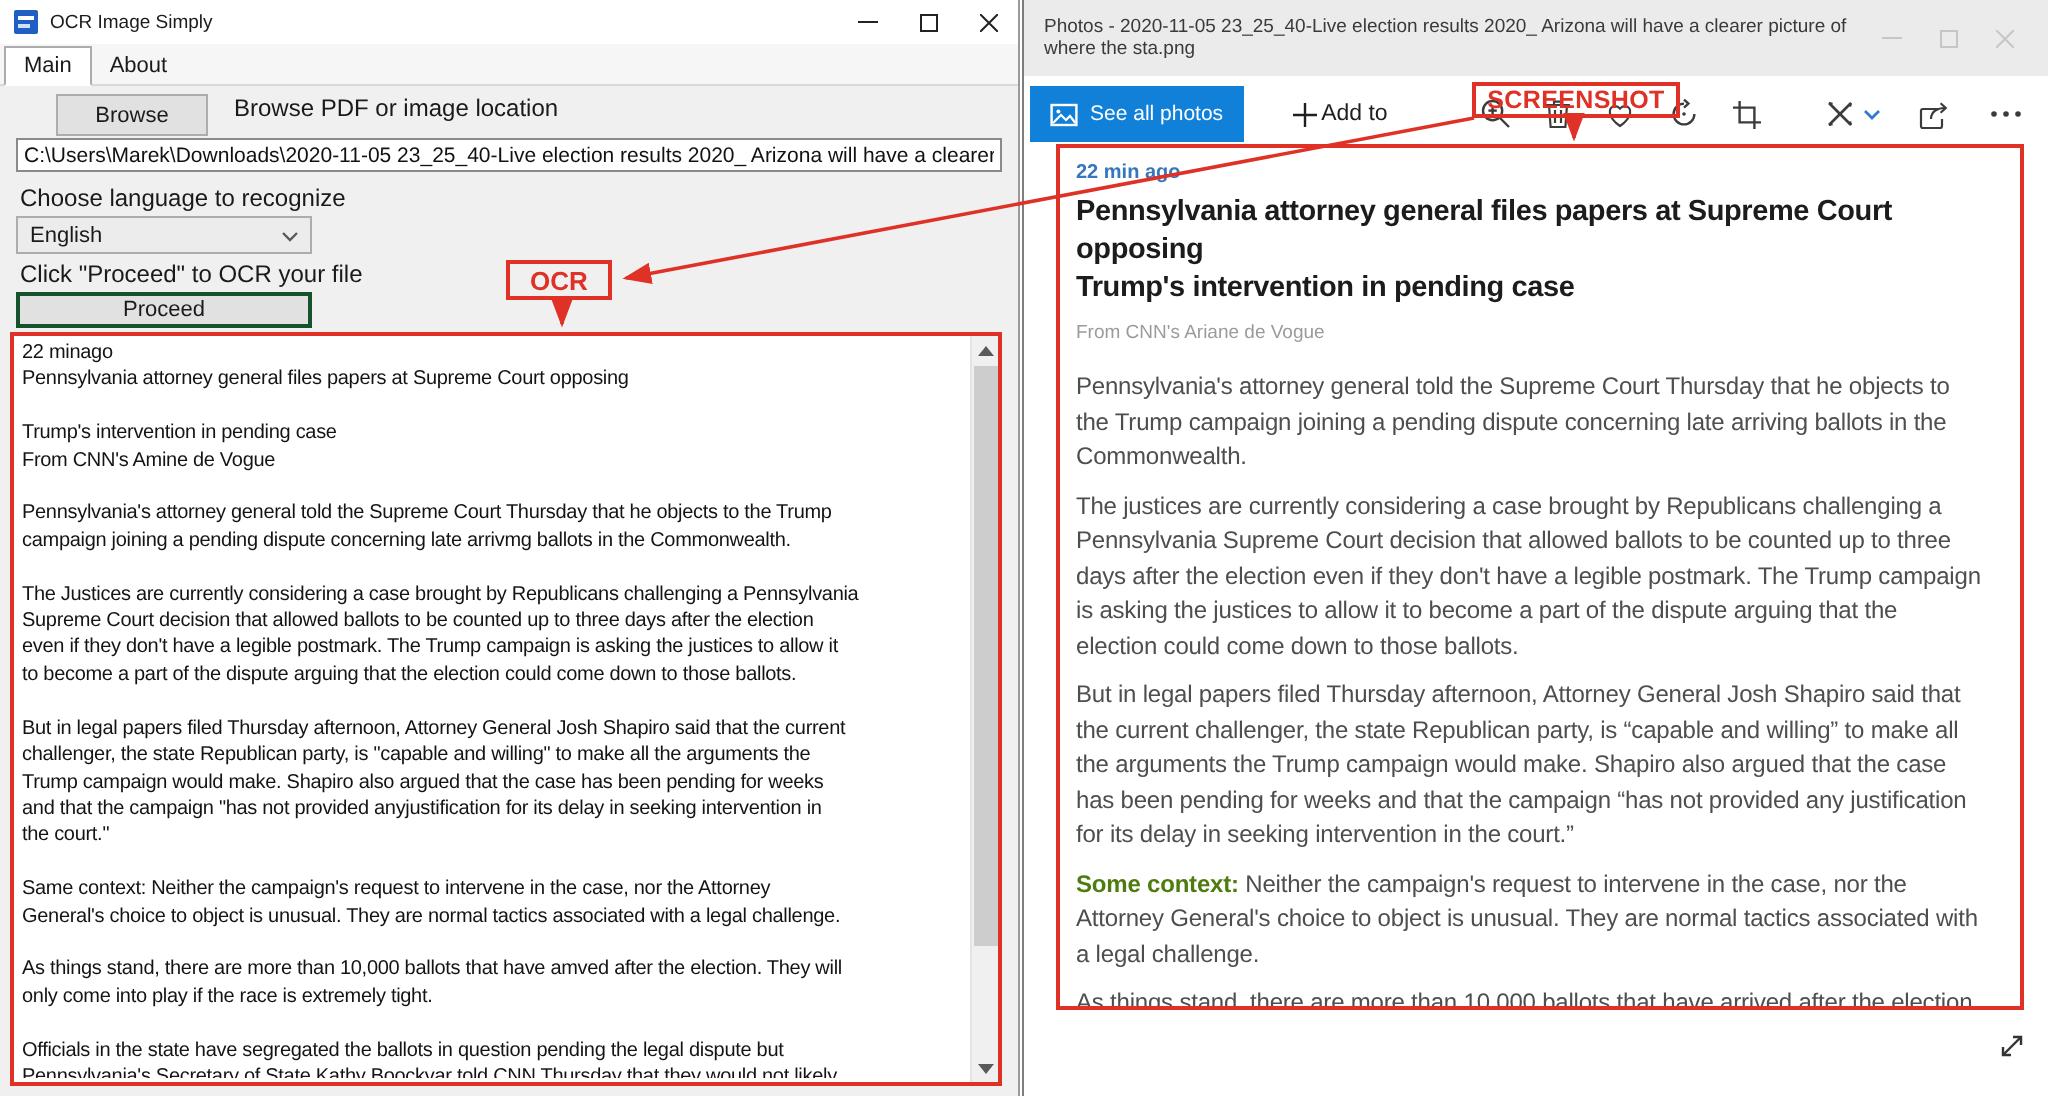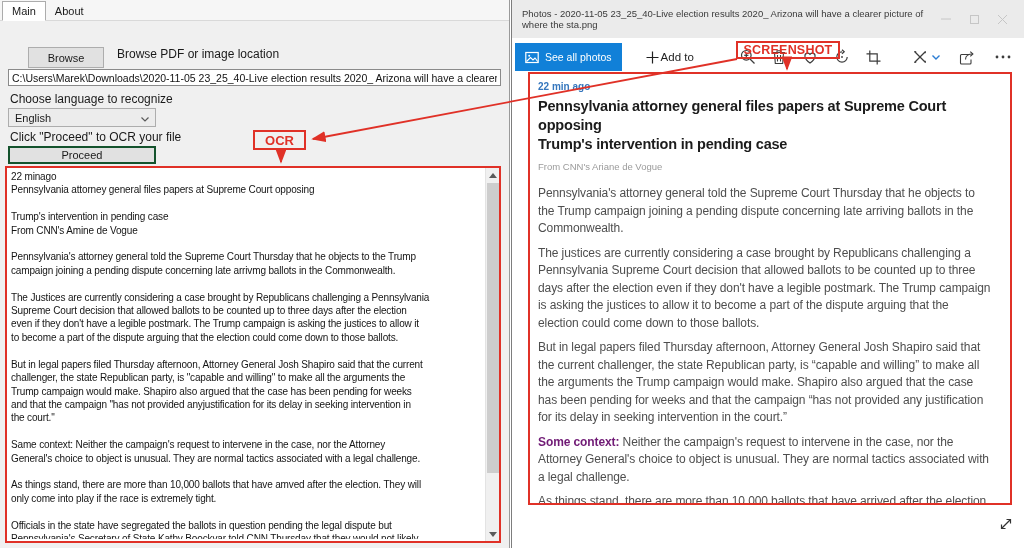--- a/index.html
+++ b/index.html
@@ -71,35 +71,56 @@
 
   .article-outline { position:absolute; left:16px; top:72px; width:484px; height:433px;
                      border:2px solid #e03127; padding:7px 18px 0 8px; overflow:hidden; }
   .timestamp { font-size:10px; font-weight:bold; color:#3576bd; }
   .headline { margin-top:5px; font-size:14.5px; font-weight:bold; color:#1c1c1c;
               line-height:19px; letter-spacing:-0.2px; white-space:pre-line; }
   .byline { margin-top:7px; font-size:9.5px; color:#9b9b9b; }
   .article-body { margin-top:13px; }
   .article-body p { font-size:12px; color:#4e4e4e; line-height:17.5px;
                     letter-spacing:-0.1px; margin-bottom:7px; }
-  .article-body b { color:#701a75; }
+  .article-body b { color:#4d7c0f; }
   .expand-icon { position:absolute; right:11px; bottom:13px; color:#333; }
 
   
   .ann-layer { position:absolute; left:0; top:0; width:1024px; height:548px; pointer-events:none; }
   .ann-box { position:absolute; border:2px solid #e03127; color:#e03127; font-weight:bold;
              display:flex; align-items:center; justify-content:center; pointer-events:none; }
   .ann-ocr { left:253px; top:130px; width:53px; height:20px; font-size:13px; }
   .ann-shot { left:736px; top:41px; width:104px; height:18px; font-size:12.5px; letter-spacing:0.2px; }
   svg.lines { position:absolute; left:0; top:0; }
 </style>
 </head>
 <body>
 
 <div class="ocr-window">
+  <div class="ocr-titlebar">
+    <span class="app-icon"></span>
+    <span>OCR Image Simply</span>
+    <span class="win-controls">
+      <span class="win-btn">
+        <svg width="10" height="10" viewBox="0 0 10 10">
+            <line x1="0" y1="5" x2="10" y2="5" stroke="#222" stroke-width="1"></line>
+          </svg>
+      </span>
+      <span class="win-btn">
+        <svg width="9" height="9" viewBox="0 0 9 9">
+            <rect x="0.5" y="0.5" width="8" height="8" fill="none" stroke="#222" stroke-width="1"></rect>
+          </svg>
+      </span>
+      <span class="win-btn">
+        <svg width="9" height="9" viewBox="0 0 9 9">
+            <path d="M0,0L9,9M9,0L0,9" stroke="#222" stroke-width="1"></path>
+          </svg>
+      </span>
+    </span>
+  </div>
 
   <div class="tabstrip">
     <span class="tab active">Main</span>
     <span class="tab">About</span>
   </div>
 
   <div class="browse-row">
     <span class="btn btn-browse">Browse</span>
     <span class="browse-label">Browse PDF or image location</span>
   </div>

